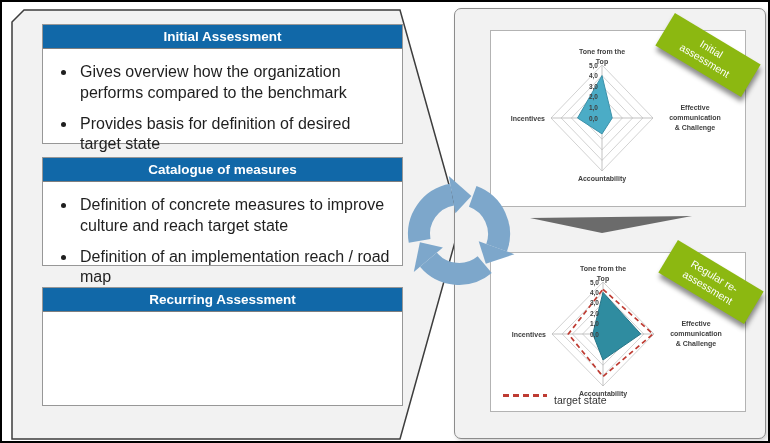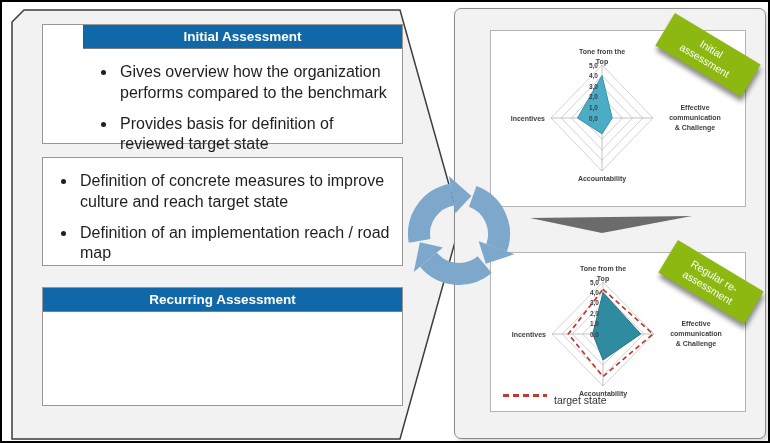--- a/index.html
+++ b/index.html
@@ -29,29 +29,30 @@
 </style>
 </head>
 <body>
 
 <div class="stage">
 
   <svg class="bg-shape" width="770" height="443">
     <polygon id="flow-shape" points="10,20 22,8 398,8 458,222 398,437 10,437" fill="#f2f2f2" stroke="#3d3d3d" stroke-width="1.5"></polygon>
   </svg>
 
-  <div class="step-box" style="top:22px;height:120px;padding-left:40px;">
+  <div class="step-box" style="top:22px;height:120px;">
     <div class="step-header" id="hdr-0" style="background: rgb(17, 104, 168);">Initial Assessment</div>
     <ul class="step-body">
       <li>Gives overview how the organization performs compared to the benchmark</li>
-      <li>Provides basis for definition of reviewed target state</li>
+      <li>Provides basis for definition of desired target state</li>
     </ul>
   </div>
 
   <div class="step-box" style="top:155px;height:109px;">
+    <div class="step-header" id="hdr-1" style="background: rgb(17, 104, 168);">Catalogue of measures</div>
     <ul class="step-body">
       <li>Definition of concrete measures to improve culture and reach target state</li>
       <li>Definition of an implementation reach / road map</li>
     </ul>
   </div>
 
   <div class="step-box" style="top:285px;height:119px;">
     <div class="step-header" id="hdr-2" style="background: rgb(17, 104, 168); text-align: center;">Recurring Assessment</div>
   </div>
 

